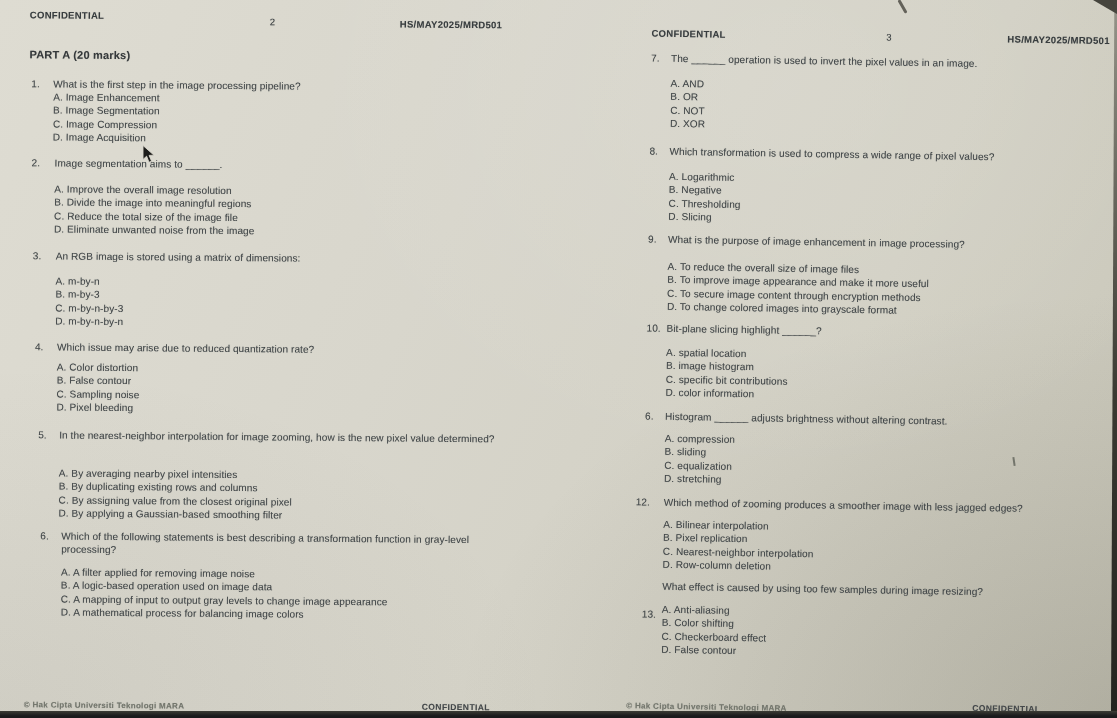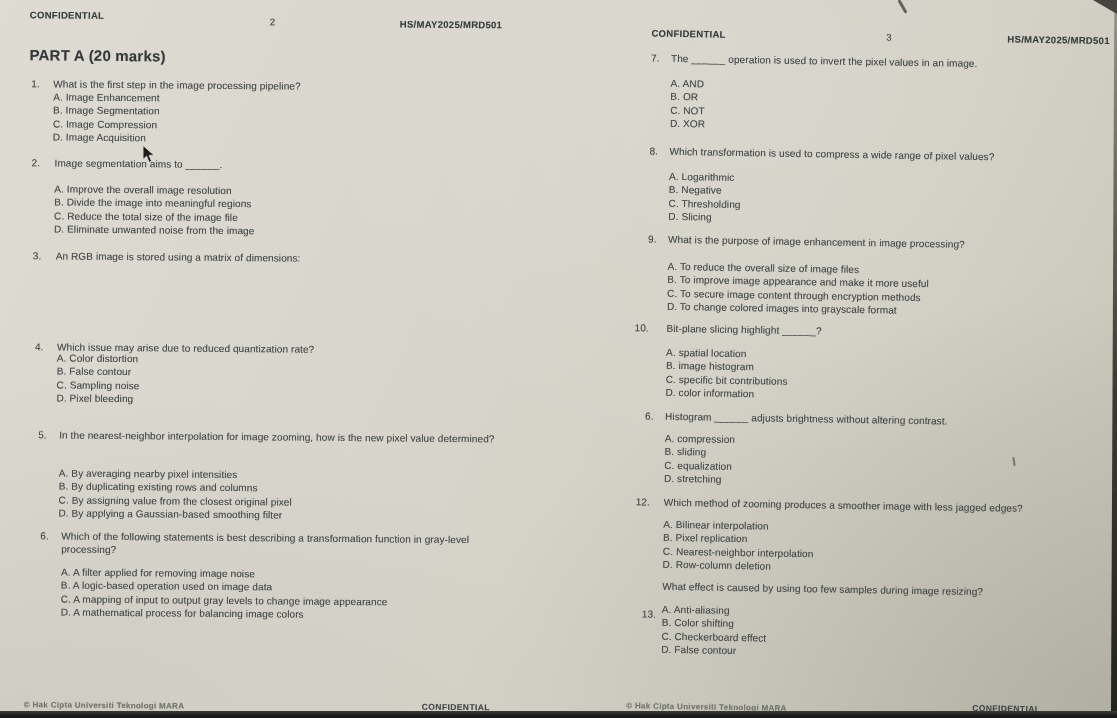--- a/index.html
+++ b/index.html
@@ -18,21 +18,21 @@
   .pg{position:absolute;top:0;height:718px;color:#414648;
       text-shadow:0 0 0.7px rgba(80,84,84,0.38);}
   #pageL{left:0;width:560px;}
   #pageR{left:560px;width:557px;}
   .rot{position:absolute;inset:0;transform-origin:0 0;}
   #pageL .rot{transform:rotate(0.5deg);}
   #pageR .rot{transform:rotate(0.95deg);}
   .abs{position:absolute;white-space:nowrap;}
   .hdr{font-weight:bold;font-size:9.5px;line-height:12px;letter-spacing:0.3px;color:#383d3f;}
   .pnum{font-size:9.5px;line-height:12px;color:#3c4143;}
-  .title{font-weight:bold;font-size:15px;line-height:13px;letter-spacing:0.2px;color:#35393b;text-align:center;}
+  .title{font-weight:bold;font-size:11px;line-height:13px;letter-spacing:0.2px;color:#35393b;text-align:center;}
   .qn,.qt,.op{font-size:10px;line-height:13.3px;letter-spacing:0.1px;}
   .qt{white-space:normal;width:450px;}
   .opts{position:absolute;font-size:10px;line-height:13.3px;letter-spacing:0.1px;}
   .fcopy{font-weight:bold;font-size:8px;line-height:10px;letter-spacing:0.3px;color:#74776d;}
   .fconf{font-weight:bold;font-size:8.5px;line-height:10px;letter-spacing:0.4px;color:#44484a;}
   .bottom-strip{position:absolute;left:0;top:711px;width:1117px;height:7px;
     background:linear-gradient(180deg,#3c3c35 0%,#1a1a1c 70%);}
   .right-edge{position:absolute;left:1111px;top:10px;width:6px;height:702px;
     background:linear-gradient(180deg,rgba(74,73,64,0.45) 0%,#3a3931 55%,#24241f 100%);
     clip-path:polygon(55% 0,100% 0,100% 100%,0 100%);}
@@ -69,24 +69,30 @@
     <div class="abs qt" style="left:56px;top:156px">Image segmentation aims to ______.</div>
     <div class="opts" style="left:56px;top:182px">
       <div class="op">A. Improve the overall image resolution</div>
       <div class="op">B. Divide the image into meaningful regions</div>
       <div class="op">C. Reduce the total size of the image file</div>
       <div class="op">D. Eliminate unwanted noise from the image</div>
     </div>
 
     <div class="abs qn" style="left:35px;top:249px">3.</div>
     <div class="abs qt" style="left:58px;top:249px">An RGB image is stored using a matrix of dimensions:</div>
+    <div class="opts" style="left:58px;top:274px">
+      <div class="op">A. m-by-n</div>
+      <div class="op">B. m-by-3</div>
+      <div class="op">C. m-by-n-by-3</div>
+      <div class="op">D. m-by-n-by-n</div>
+    </div>
 
     <div class="abs qn" style="left:38px;top:340px">4.</div>
     <div class="abs qt" style="left:60px;top:340px">Which issue may arise due to reduced quantization rate?</div>
-    <div class="opts" style="left:60px;top:351px">
+    <div class="opts" style="left:60px;top:360px">
       <div class="op">A. Color distortion</div>
       <div class="op">B. False contour</div>
       <div class="op">C. Sampling noise</div>
       <div class="op">D. Pixel bleeding</div>
     </div>
 
     <div class="abs qn" style="left:42px;top:428px">5.</div>
     <div class="abs qt" style="left:63px;top:428px">In the nearest-neighbor interpolation for image zooming, how is the new pixel value determined?</div>
     <div class="opts" style="left:63px;top:466px">
       <div class="op">A. By averaging nearby pixel intensities</div>
@@ -135,21 +141,21 @@
 
     <div class="abs qn" style="left:92px;top:231px">9.</div>
     <div class="abs qt" style="left:112px;top:231px">What is the purpose of image enhancement in image processing?</div>
     <div class="opts" style="left:112px;top:258px">
       <div class="op">A. To reduce the overall size of image files</div>
       <div class="op">B. To improve image appearance and make it more useful</div>
       <div class="op">C. To secure image content through encryption methods</div>
       <div class="op">D. To change colored images into grayscale format</div>
     </div>
 
-    <div class="abs qn" style="left:80px;top:320px">10.</div>
+    <div class="abs qn" style="left:92px;top:320px">10.</div>
     <div class="abs qt" style="left:112px;top:320px">Bit-plane slicing highlight ______?</div>
     <div class="opts" style="left:112px;top:344px">
       <div class="op">A. spatial location</div>
       <div class="op">B. image histogram</div>
       <div class="op">C. specific bit contributions</div>
       <div class="op">D. color information</div>
     </div>
 
     <div class="abs qn" style="left:92px;top:408px">6.</div>
     <div class="abs qt" style="left:112px;top:408px">Histogram ______ adjusts brightness without altering contrast.</div>

